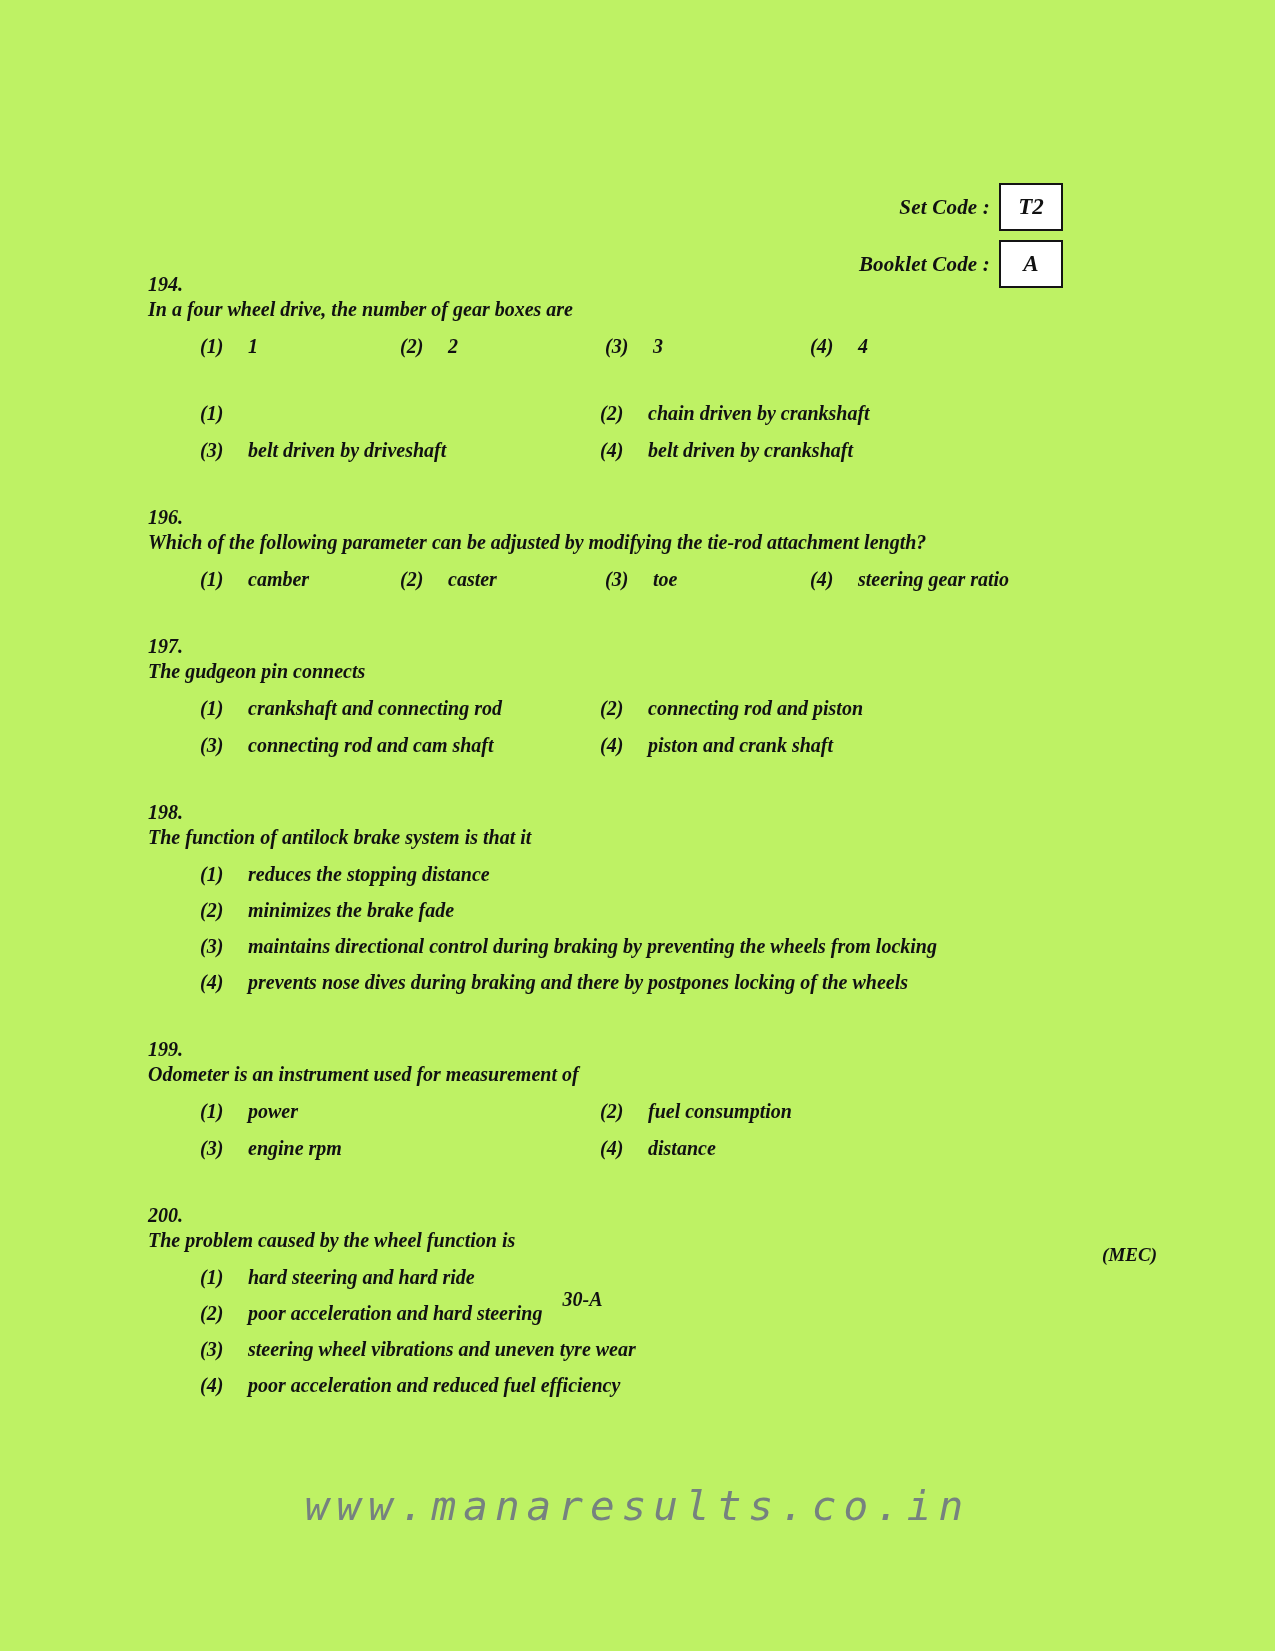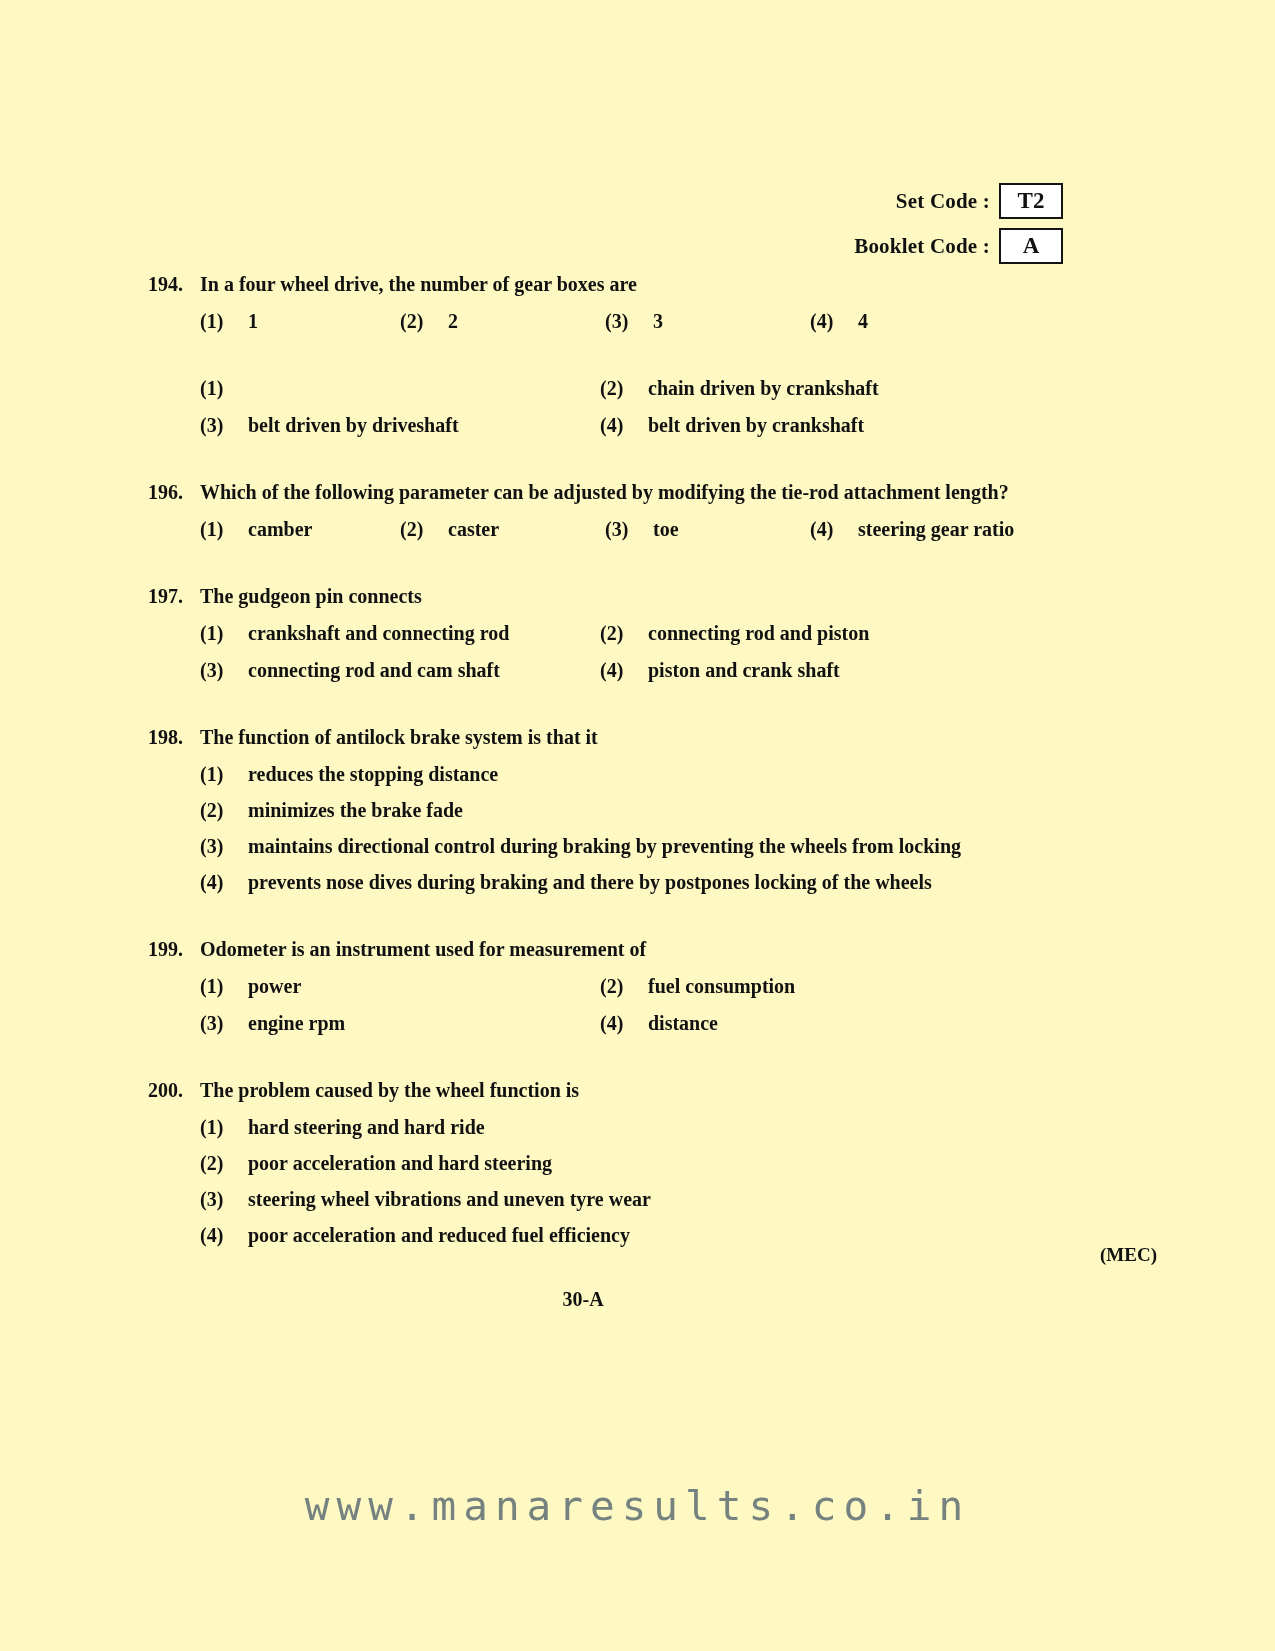--- a/index.html
+++ b/index.html
@@ -4,37 +4,37 @@
 <style>
   * { margin:0; padding:0; box-sizing:border-box; }
   html,body { background:#ffffff; }
   body {
     width:1275px; height:1651px;
     font-family:"Liberation Serif", serif;
     color:#111;
     position:relative;
     overflow:hidden;
   }
-  .page { position:absolute; inset:0; background:#fef9c3; }
+  .page { position:absolute; inset:0; background:#bef264;font-style:italic; }
 
   
   .codes { position:absolute; top:183px; right:212px; text-align:right; }
   .code-row { display:flex; align-items:center; justify-content:flex-end; margin-bottom:9px; }
   .code-label { font-weight:700; font-size:21px; letter-spacing:.2px; }
   .code-box {
     display:inline-flex; align-items:center; justify-content:center;
-    min-width:64px; height:36px; margin-left:9px;
+    min-width:64px; height:48px; margin-left:9px;
     border:2.5px solid #141414; font-weight:700; font-size:23px;
     background:#fff;
   }
 
   
   .questions { position:absolute; top:272px; left:148px; right:100px; }
   .q { margin-bottom:42px; }
-  .q-line { display:flex; font-size:20px; font-weight:600; line-height:1.25; }
+  .q-line { display:flex; font-size:20px; font-weight:600; line-height:1.25;flex-direction:column; }
   .q-num { width:52px; flex-shrink:0; }
   .q-text { flex:1; }
   .opts { margin-left:52px; margin-top:12px; font-size:20px; font-weight:600; }
   .opt { display:flex; line-height:1.25; }
   .opt-num { width:48px; flex-shrink:0; }
   .opt-text { flex:1; }
   .four-col { display:grid; grid-template-columns:200px 205px 205px 1fr; }
   .two-col  { display:grid; grid-template-columns:400px 1fr; row-gap:12px; }
   .one-col  { display:flex; flex-direction:column; gap:11px; }
 

